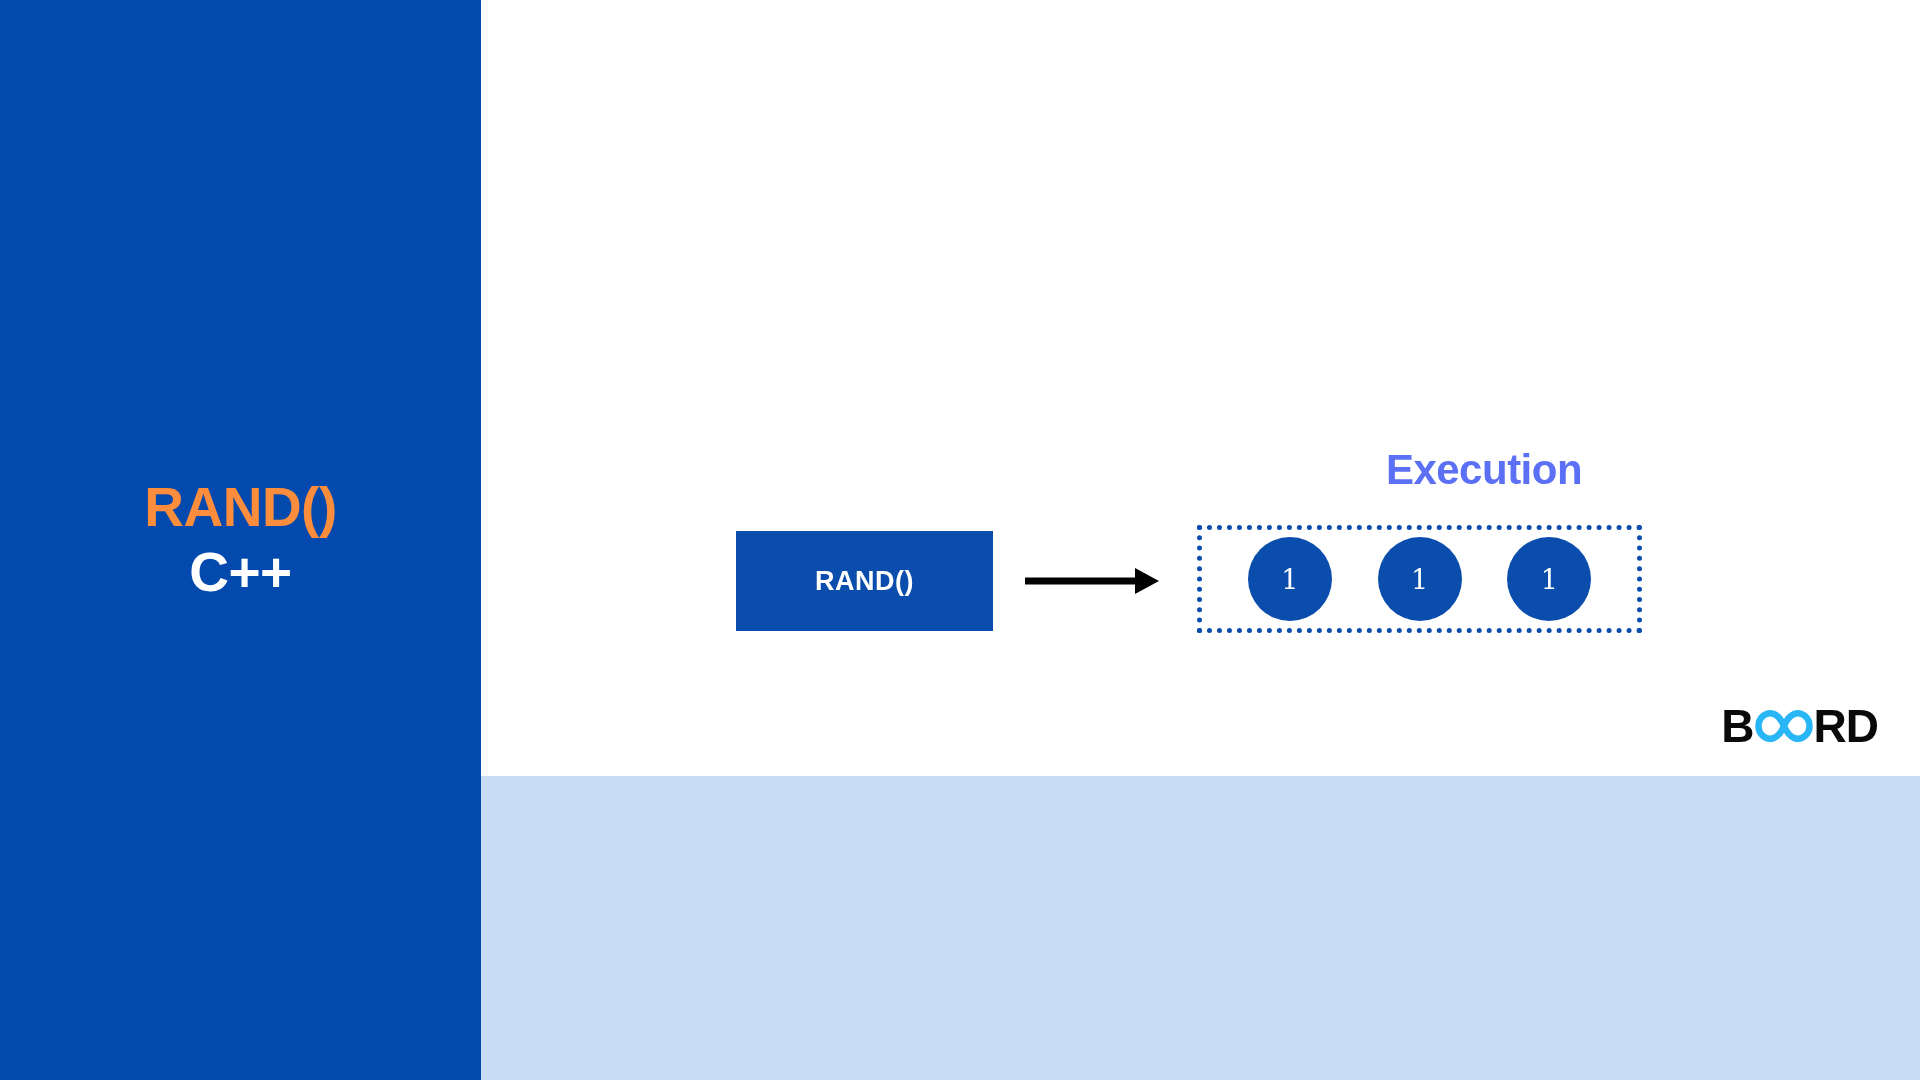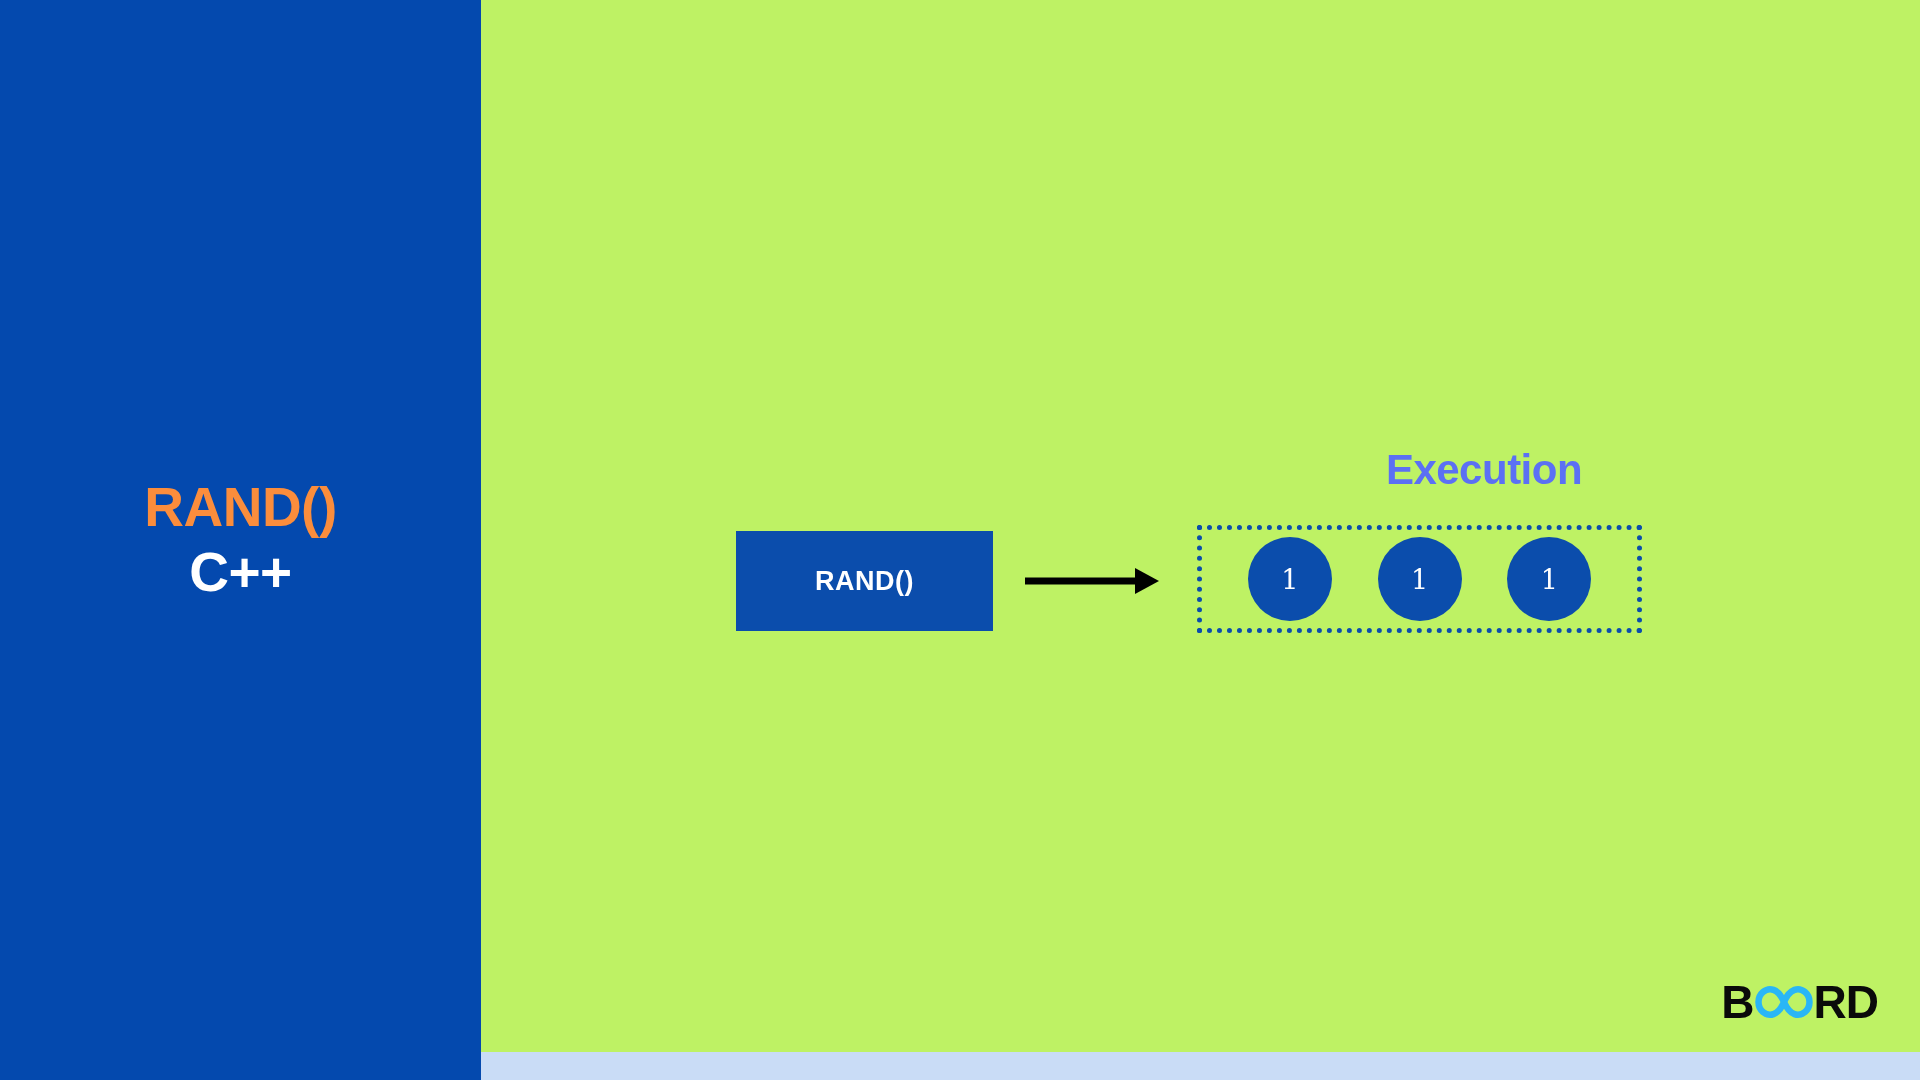--- a/index.html
+++ b/index.html
@@ -9,22 +9,22 @@
     height: 1080px;
     overflow: hidden;
   }
   body {
     font-family: "Liberation Sans", sans-serif;
     background: #C9DCF6;
   }
   #slide {
     position: relative;
     width: 1920px;
-    height: 1052px;
-    background: #bef264;
+    height: 776px;
+    background: #ffffff;
   }
 
   
   #sidebar {
     position: absolute;
     left: 0;
     top: 0;
     width: 481px;
     height: 1080px;
     background: #0449AE;

